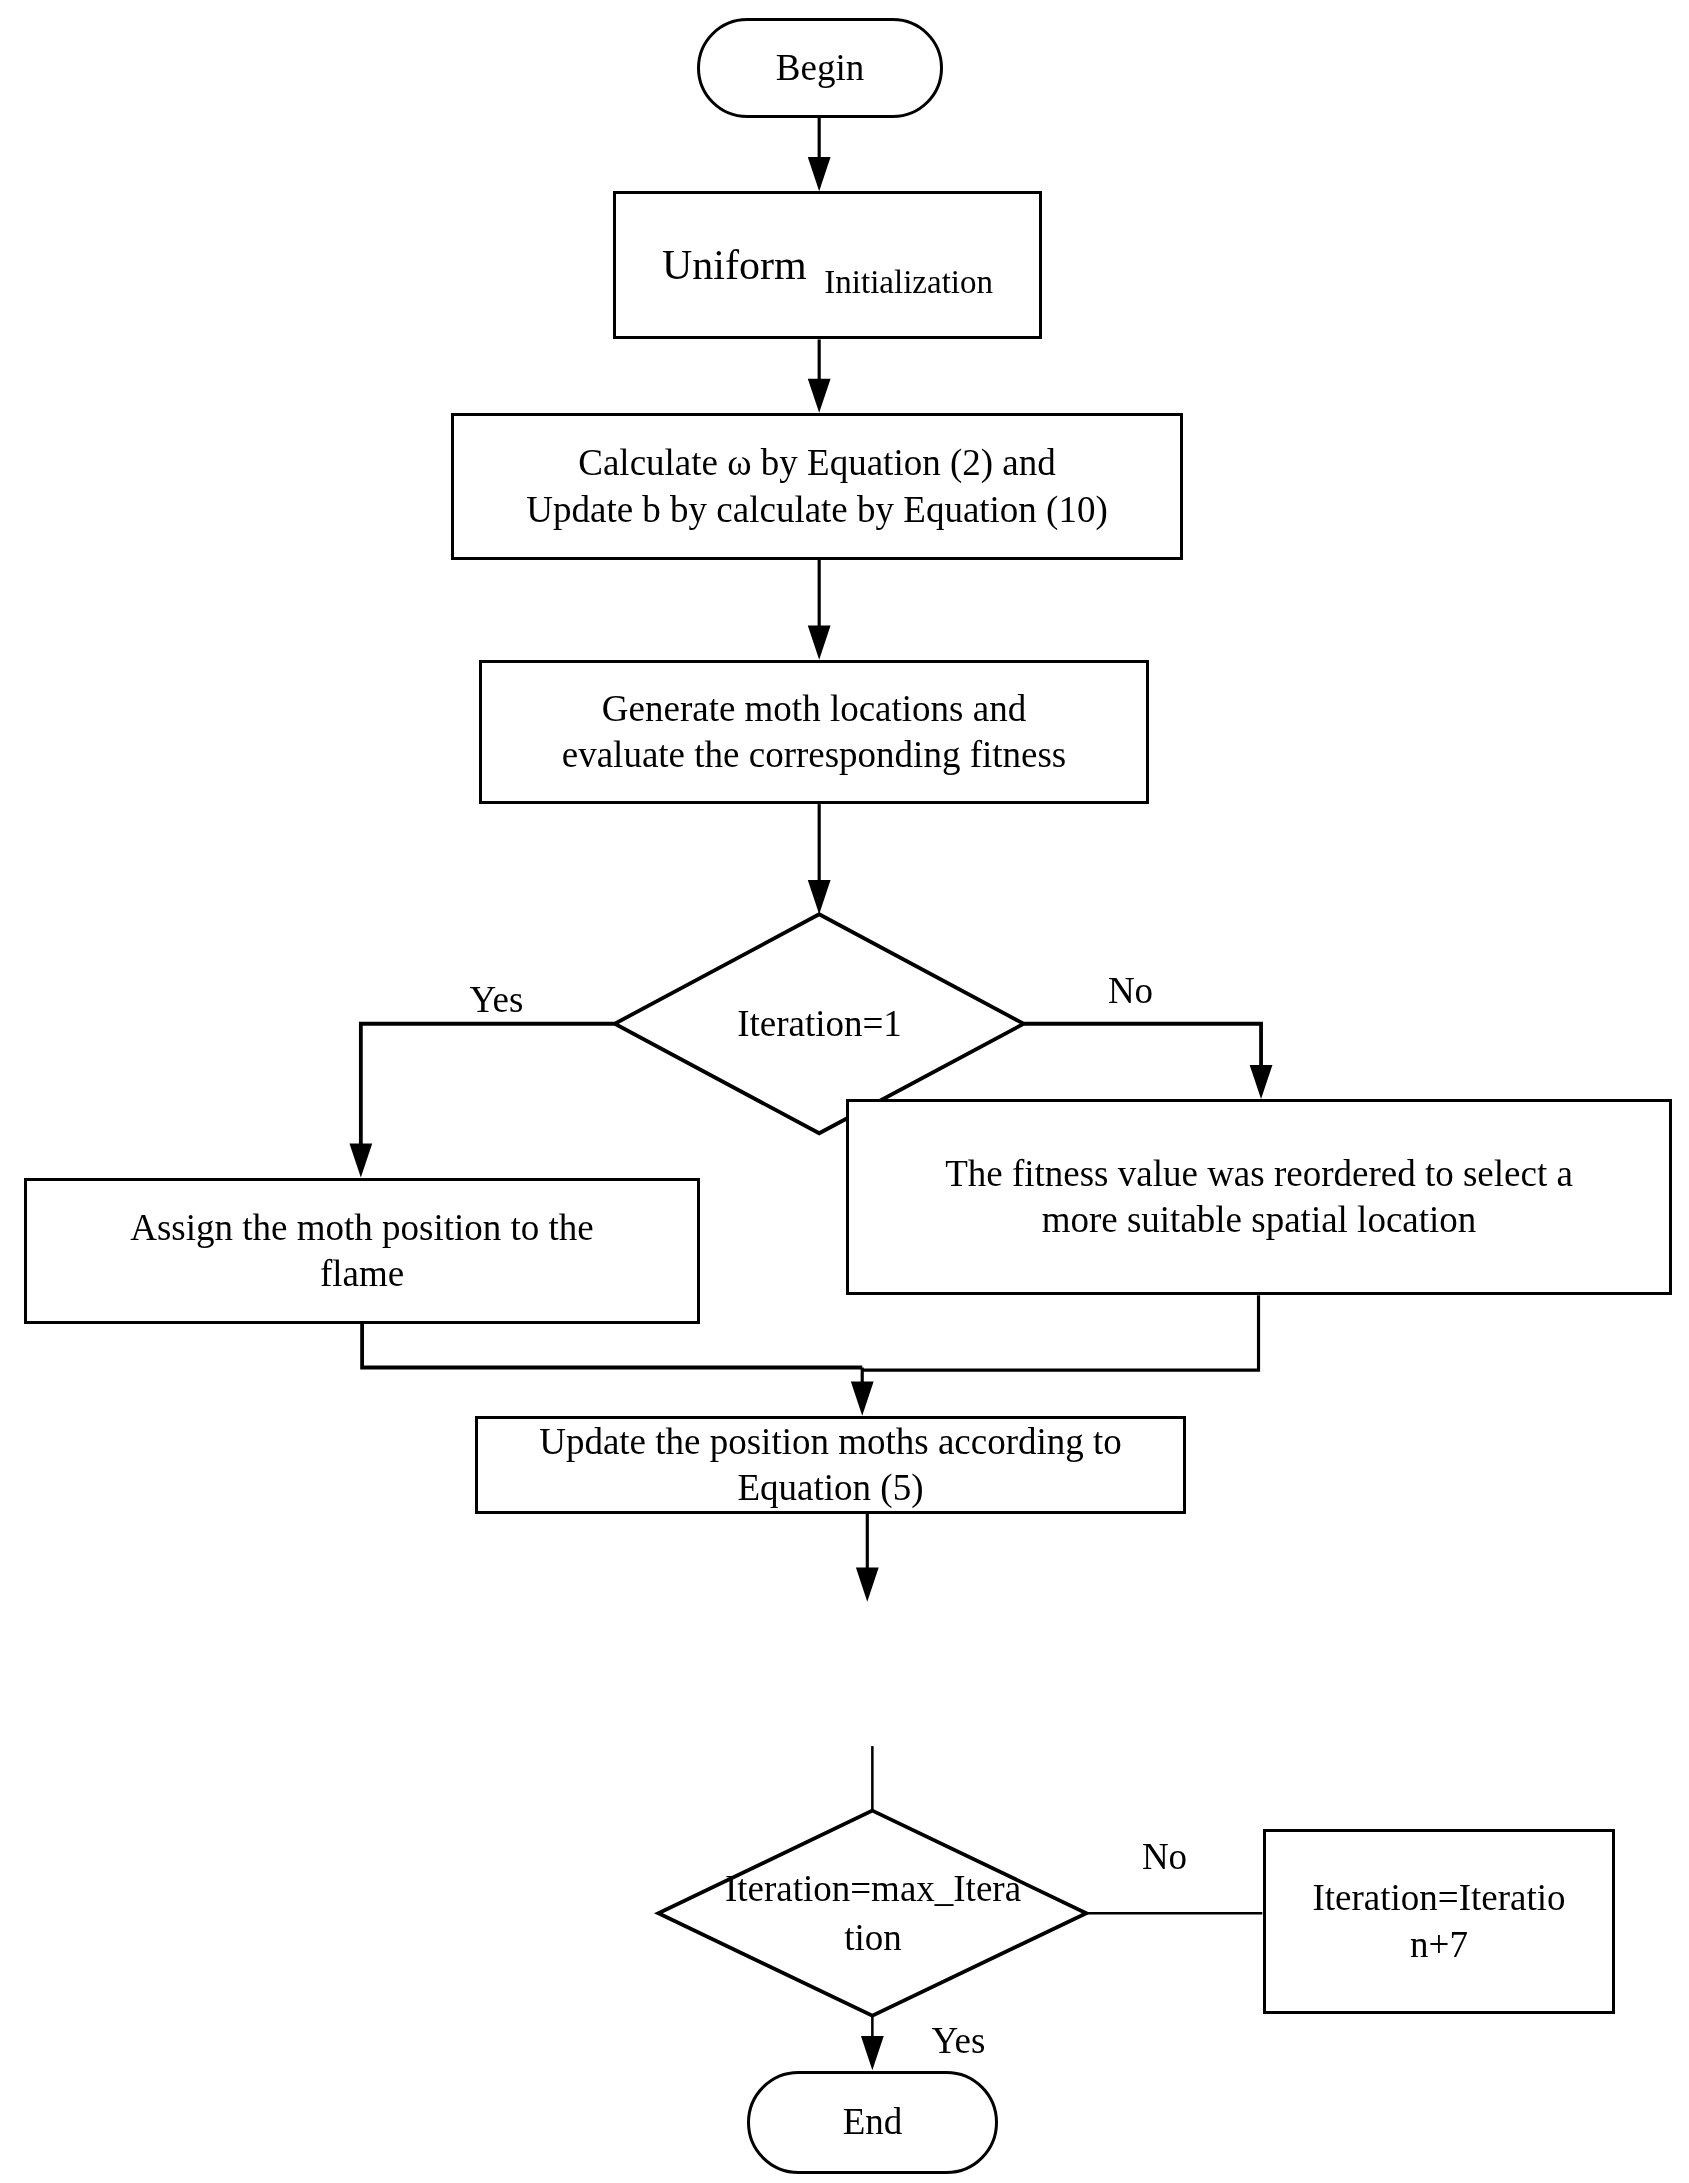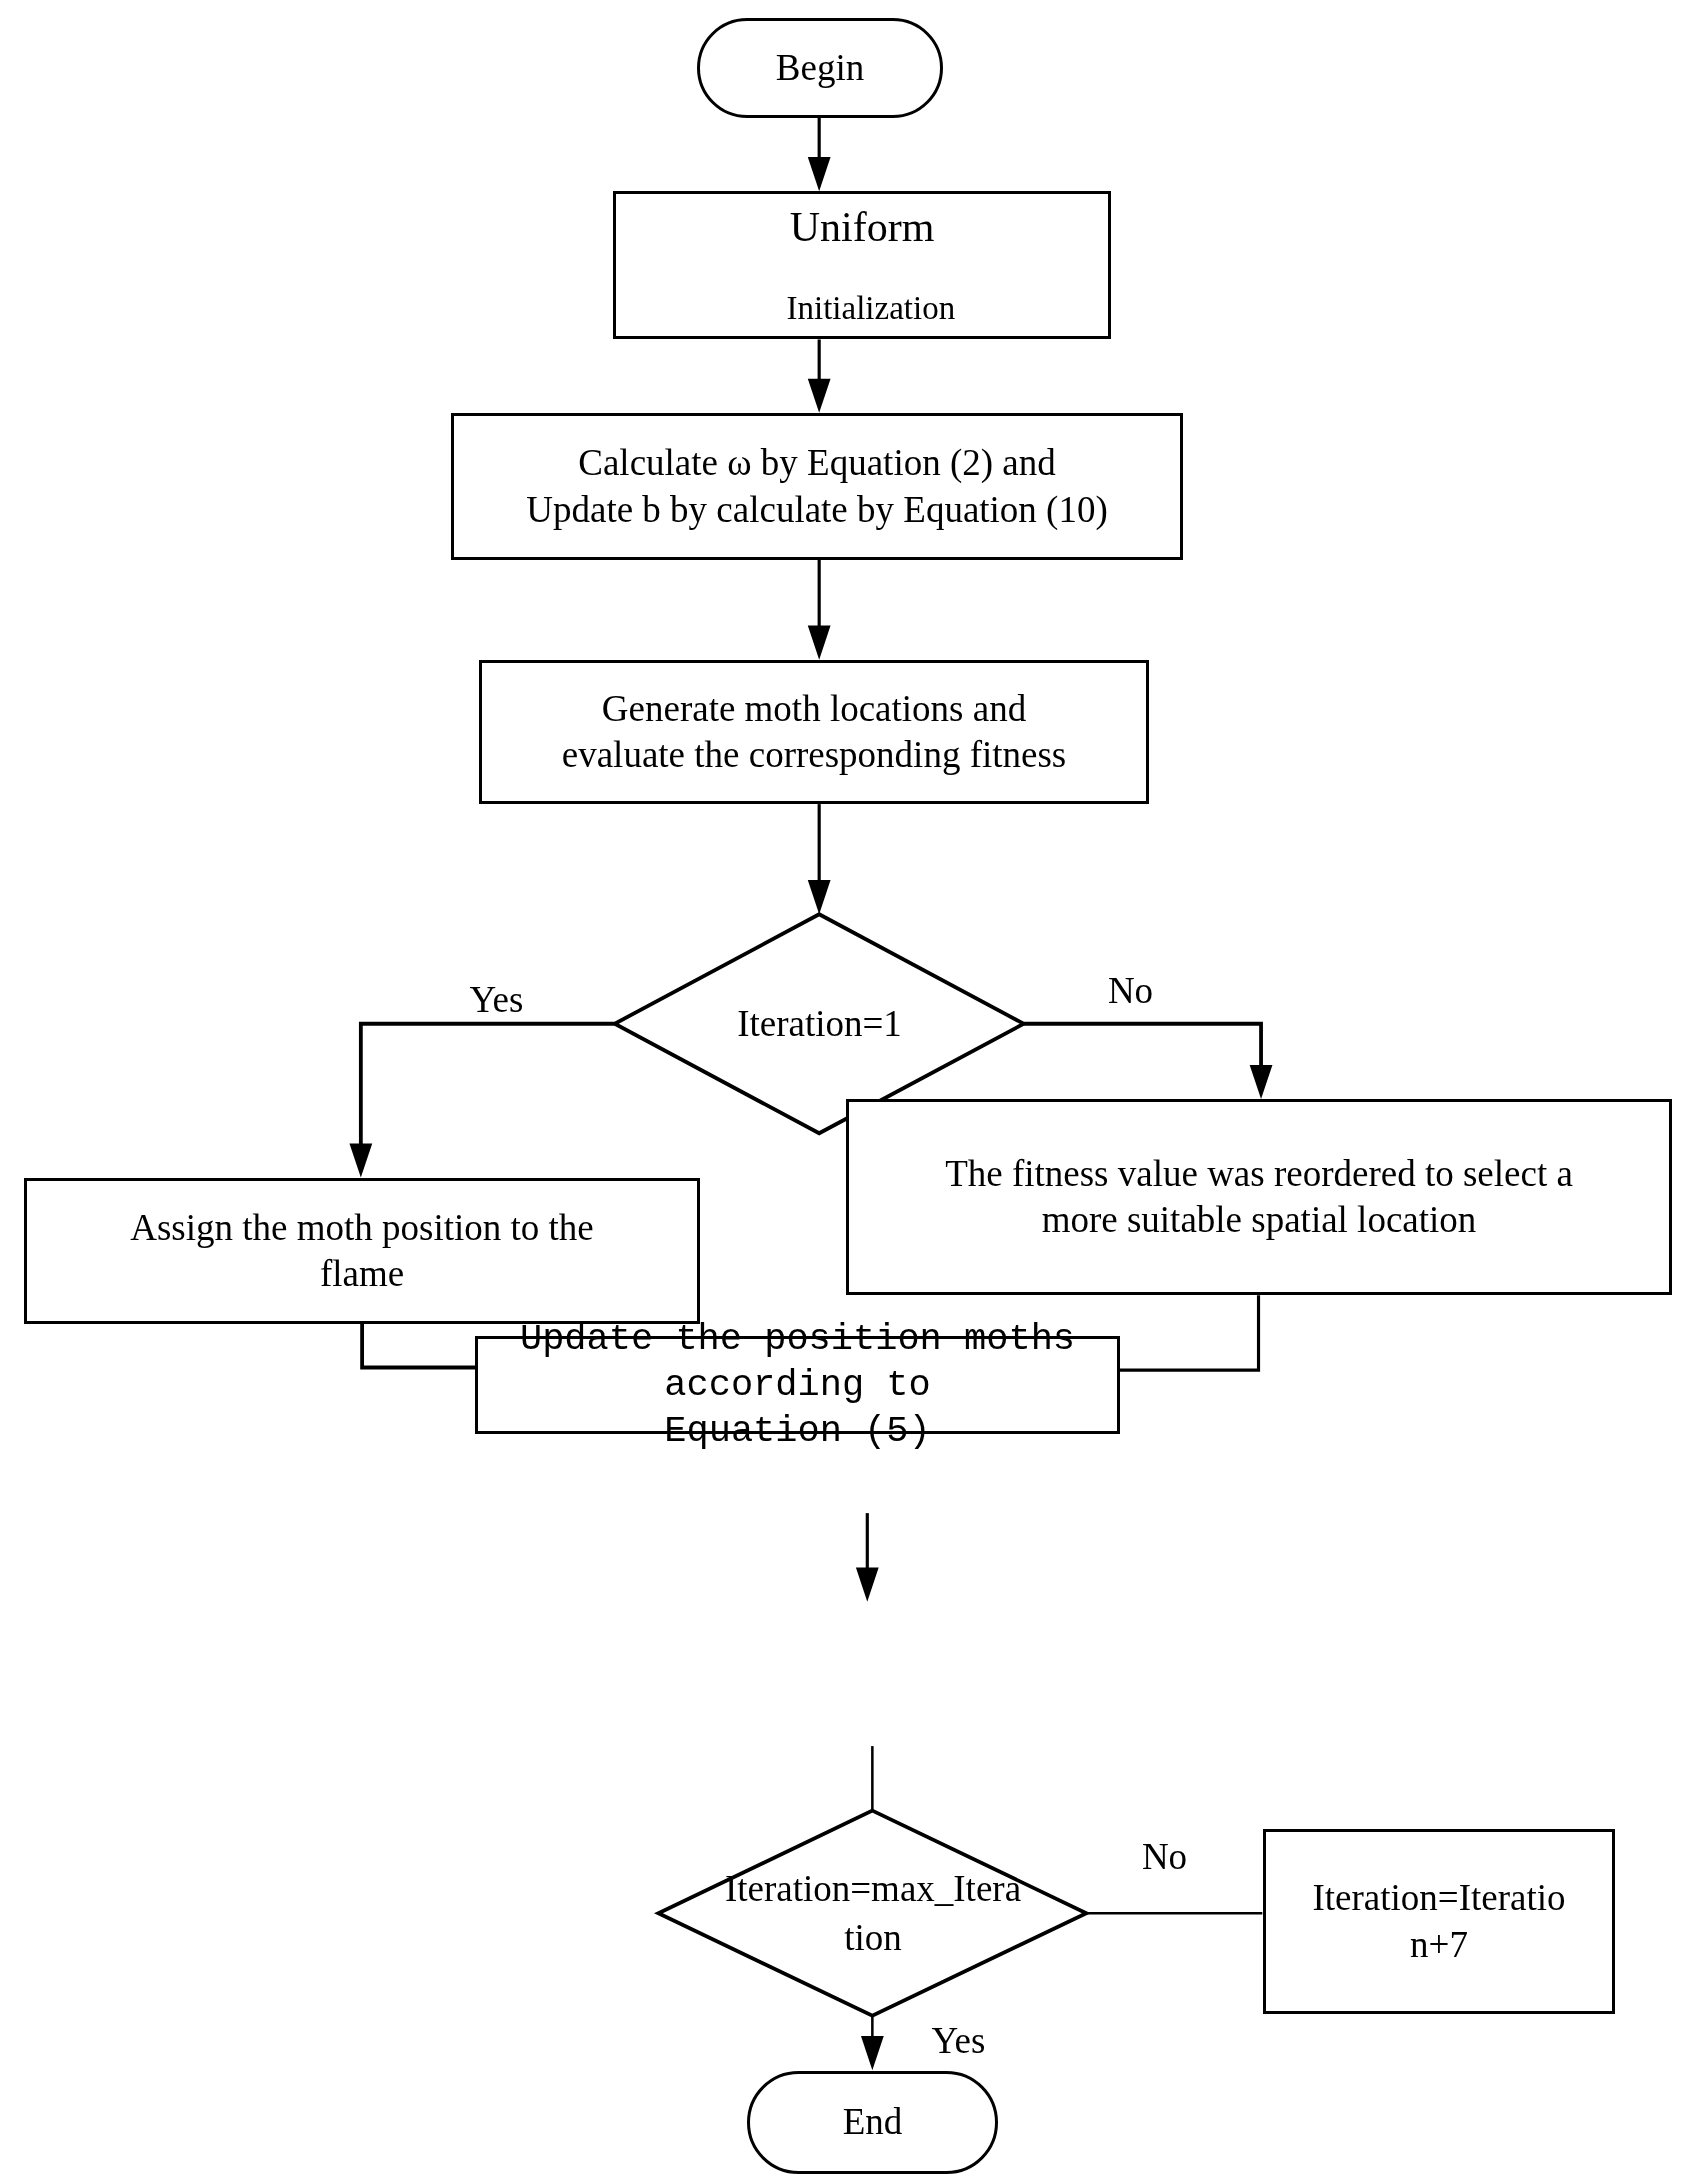--- a/index.html
+++ b/index.html
@@ -67,21 +67,21 @@
     <line class="wire w4" x1="1716" y1="3022" x2="1994" y2="3022"></line>
 
     <line class="wire w4" x1="1378" y1="3184" x2="1378" y2="3220"></line>
     <polygon class="head" points="1360,3216 1396,3216 1378,3270"></polygon>
   </svg>
 
   <div class="node terminator" style="left:697px; top:17.7px; width:246px; height:100px;">
     <span>Begin</span>
   </div>
 
-  <div class="node" style="left:613px; top:191px; width:498px; height:148px;flex-direction:column;">
+  <div class="node" style="left:613px; top:191px; width:429px; height:148px;">
     <span class="u-big">Uniform</span><span class="u-small">Initialization</span>
   </div>
 
   <div class="node" style="left:451px; top:413px; width:732px; height:147px;">
     <span>Calculate ω by Equation (2) and
 Update b by calculate by Equation (10)</span>
   </div>
 
   <div class="node" style="left:479px; top:660px; width:670px; height:144px;">
     <span>Generate moth locations and
@@ -102,21 +102,21 @@
   <div class="node" style="left:24px; top:1178px; width:676px; height:146px;">
     <span>Assign the moth position to the
 flame</span>
   </div>
 
   <div class="node" style="left:846px; top:1099px; width:826px; height:196px;">
     <span>The fitness value was reordered to select a
 more suitable spatial location</span>
   </div>
 
-  <div class="node" style="left:475px; top:1336px; width:645px; height:98px;font-family:Liberation Mono, monospace;">
+  <div class="node" style="left:475px; top:1416px; width:711px; height:98px;">
     <span>Update the position moths according to
 Equation (5)</span>
   </div>
 
 
   <div class="diamond-label" style="left:683px; top:1864px; width:380px; height:99px;">
     <span>Iteration=max_Itera
 tion</span>
   </div>
 

